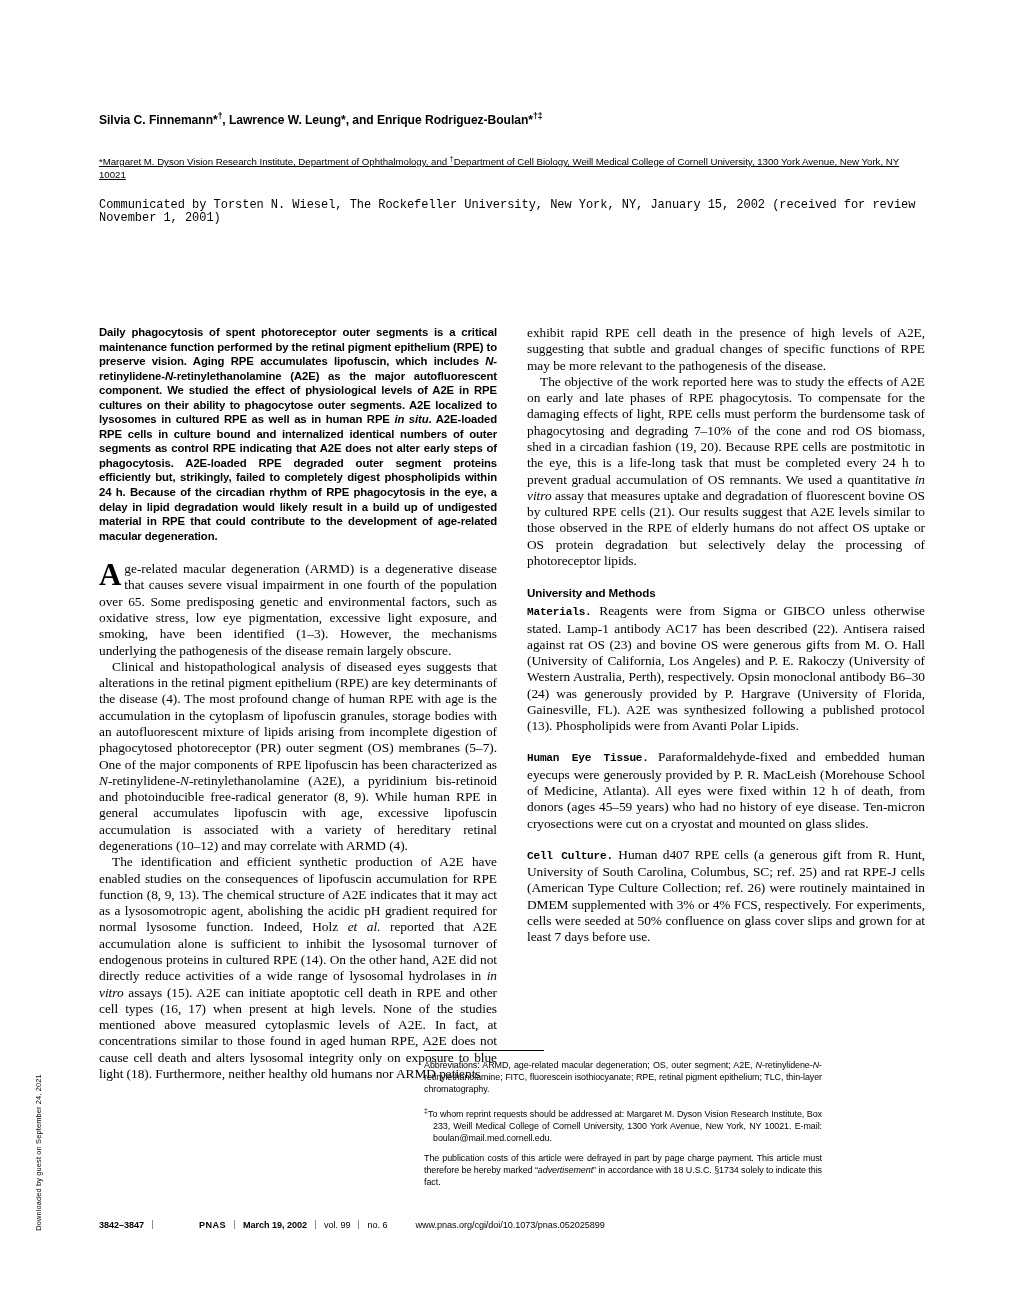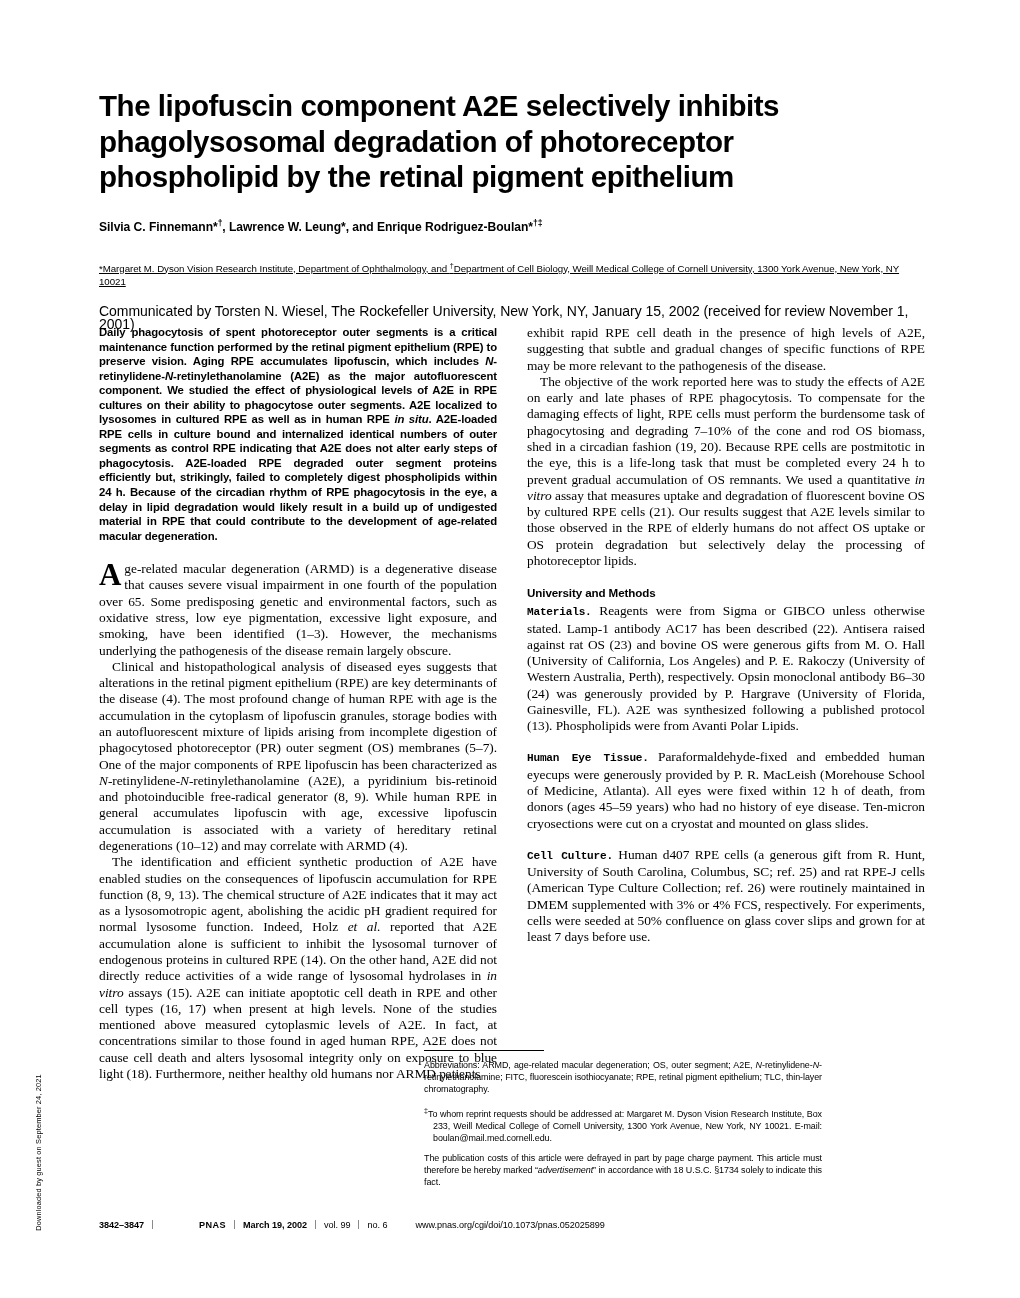--- a/index.html
+++ b/index.html
@@ -71,22 +71,22 @@
     font-family: "Liberation Sans", sans-serif;
     font-size: 9.7px;
     line-height: 13.2px;
     margin-top: 24px;
     letter-spacing: -0.04px;
     text-decoration: underline;
   }
   .affiliation sup { font-size: 7.2px; vertical-align: super; }
 
   .communicated {
-    font-family: Liberation Sans, sans-serif;
-    font-size: 14px;
+    font-family: Liberation Mono, monospace;
+    font-size: 12px;
     line-height: 13.2px;
     margin-top: 17px;
     letter-spacing: -0.04px;
   }
 
   
   .columns {
     position: absolute;
     left: 99px;
     top: 325px;
@@ -222,21 +222,20 @@
   .footer-right { white-space: nowrap; margin-left: 28px; }
 </style>
 </head>
 <body>
 
 <div class="page">
 
   <div class="download-stamp">Downloaded by guest on September 24, 2021</div>
 
   <div class="content">
-    <h1 class="article-title">The lipofuscin component A2E selectively inhibits phagolysosomal degradation of photoreceptor phospholipid by the retinal pigment epithelium</h1>
 
     <div class="authors">Silvia C. Finnemann*<sup>†</sup>, Lawrence W. Leung*, and Enrique Rodriguez-Boulan*<sup>†‡</sup></div>
 
     <div class="affiliation">*Margaret M. Dyson Vision Research Institute, Department of Ophthalmology, and <sup>†</sup>Department of Cell Biology, Weill Medical College of Cornell University, 1300 York Avenue, New York, NY 10021</div>
 
     <div class="communicated">Communicated by Torsten N. Wiesel, The Rockefeller University, New York, NY, January 15, 2002 (received for review November 1, 2001)</div>
   </div>
 
   <div class="columns">
 

